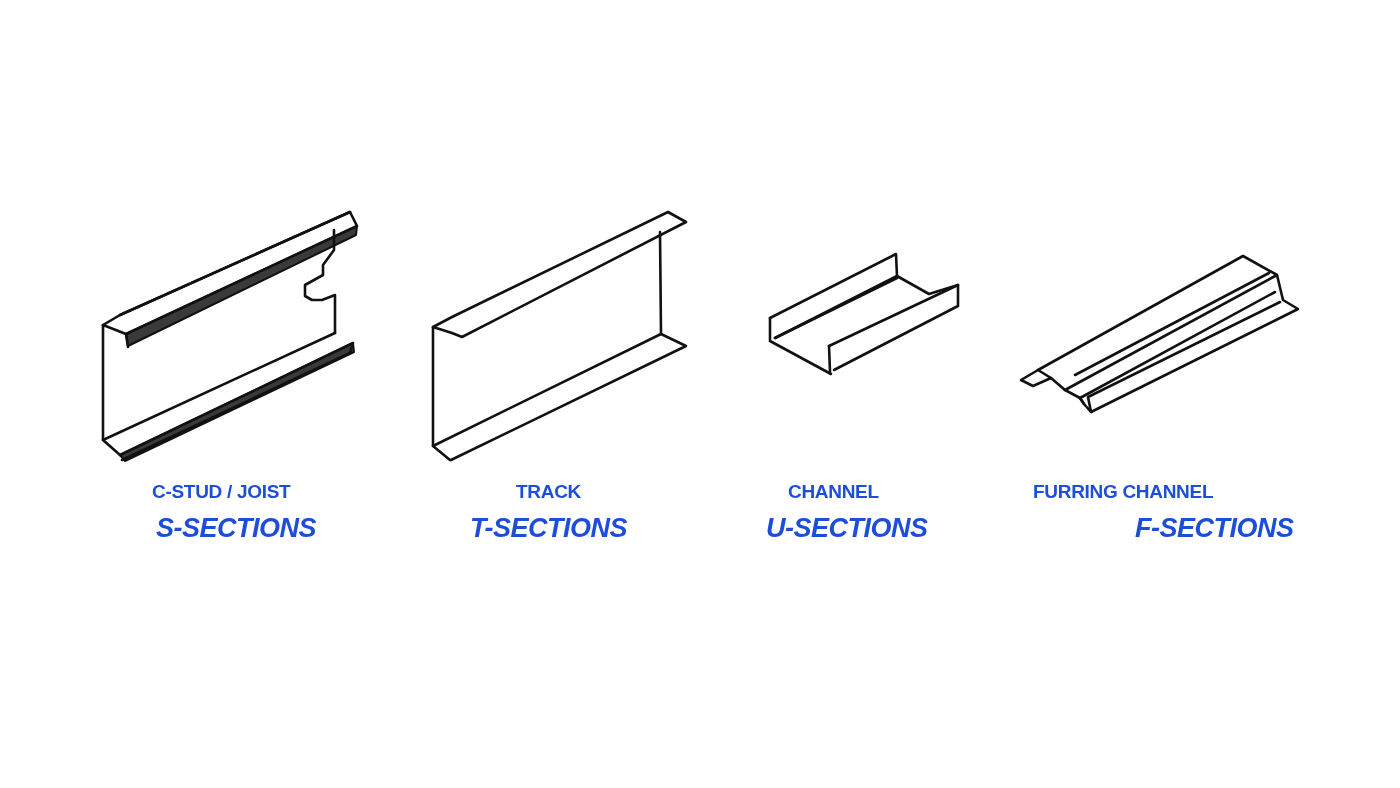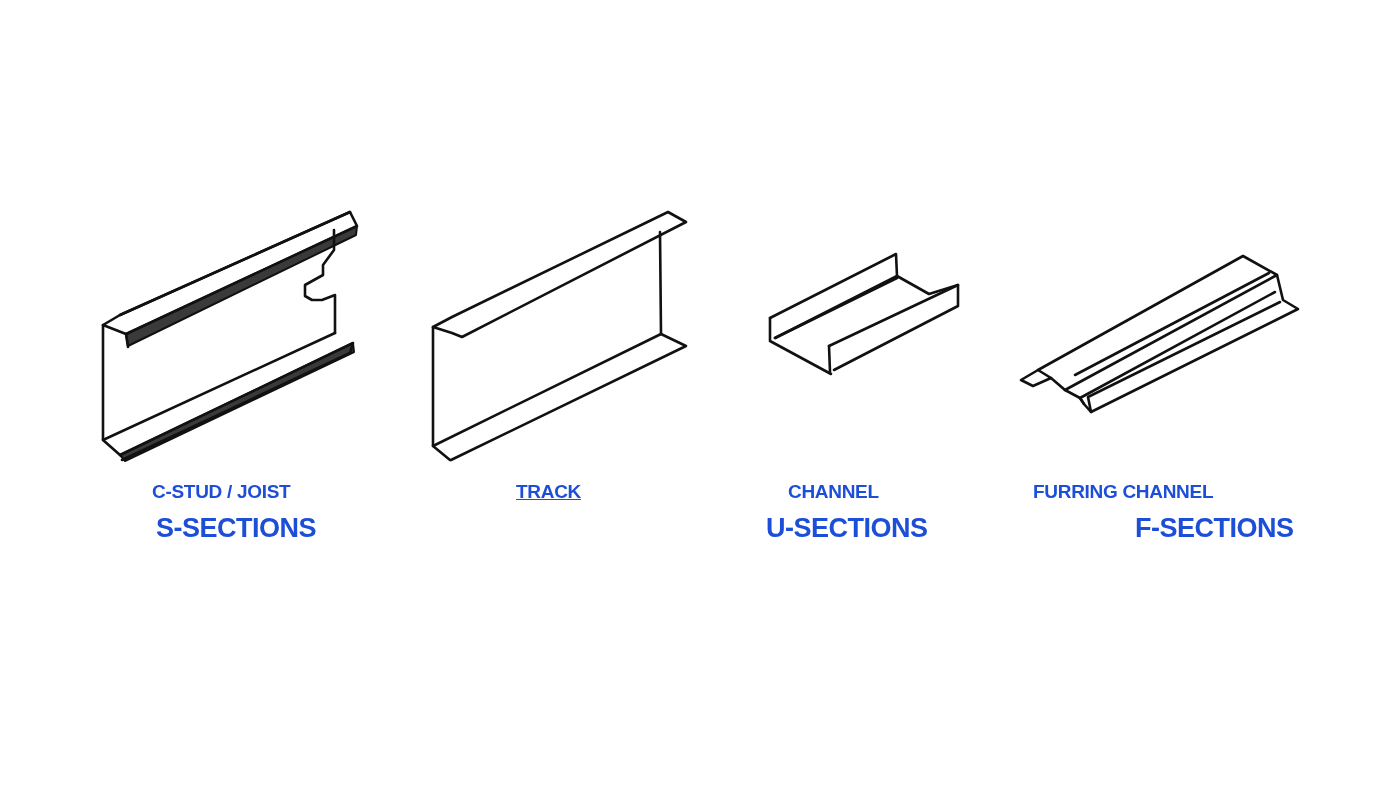--- a/index.html
+++ b/index.html
@@ -3,21 +3,21 @@
 <meta charset="utf-8">
 <style>
   html, body { margin: 0; padding: 0; background: #ffffff; }
   body { width: 1400px; height: 788px; position: relative; overflow: hidden; }
   #canvas { position: absolute; left: 0; top: 0; width: 1400px; height: 788px; }
   svg { position: absolute; left: 0; top: 0; }
   .stroke { fill: none; stroke: #111; stroke-width: 2.6; stroke-linejoin: round; stroke-linecap: round; }
   .lip { fill: #3a3a3a; stroke: #111; stroke-width: 2; stroke-linejoin: round; }
   .label { position: absolute; font-family: "Liberation Sans", sans-serif; color: #1d4ed8; white-space: nowrap; }
   .name { font-weight: 700; font-size: 19px; letter-spacing: -0.3px; }
-  .section { font-weight: 700; font-size: 27px; letter-spacing: -0.5px; }
+  .section { font-weight: 700; font-style: italic; font-size: 27px; letter-spacing: -0.5px; }
 </style>
 </head>
 <body>
 
 <div id="canvas">
   <svg width="1400" height="788" viewBox="0 0 1400 788">
     <g>
         <path d="M126,334 L357,226 L356,235 L128,346 Z" class="lip"></path>
         <path d="M120,455 L353,343 L354,352 L125,461 Z" class="lip"></path>
         <path d="M103,325 L103,440 L120,455" class="stroke"></path>
@@ -49,20 +49,21 @@
         <path d="M1075,375 L1269,273" class="stroke"></path>
         <path d="M1277,275 L1283,300 L1298,309 L1091,412 L1084,404 L1080,398" class="stroke"></path>
         <path d="M1091,412 L1088,397 L1280,302" class="stroke"></path>
         <path d="M1080,398 L1275,292" class="stroke"></path>
       </g>
   </svg>
 
   <div class="label name" style="left: 152px; top: 481px;">C-STUD / JOIST</div>
   <div class="label section" style="left: 156px; top: 513px;">S-SECTIONS</div>
 
-  <div class="label name" style="left: 516px; top: 481px; text-decoration: underline;">TRACK</div>
+  <div class="label name" style="left: 516px; top: 481px;">TRACK</div>
+  <div class="label section" style="left: 470px; top: 513px;">T-SECTIONS</div>
 
   <div class="label name" style="left: 788px; top: 481px;">CHANNEL</div>
   <div class="label section" style="left: 766px; top: 513px;">U-SECTIONS</div>
 
   <div class="label name" style="left: 1033px; top: 481px;">FURRING CHANNEL</div>
   <div class="label section" style="left: 1135px; top: 513px;">F-SECTIONS</div>
 </div>
 
 </body></html>

